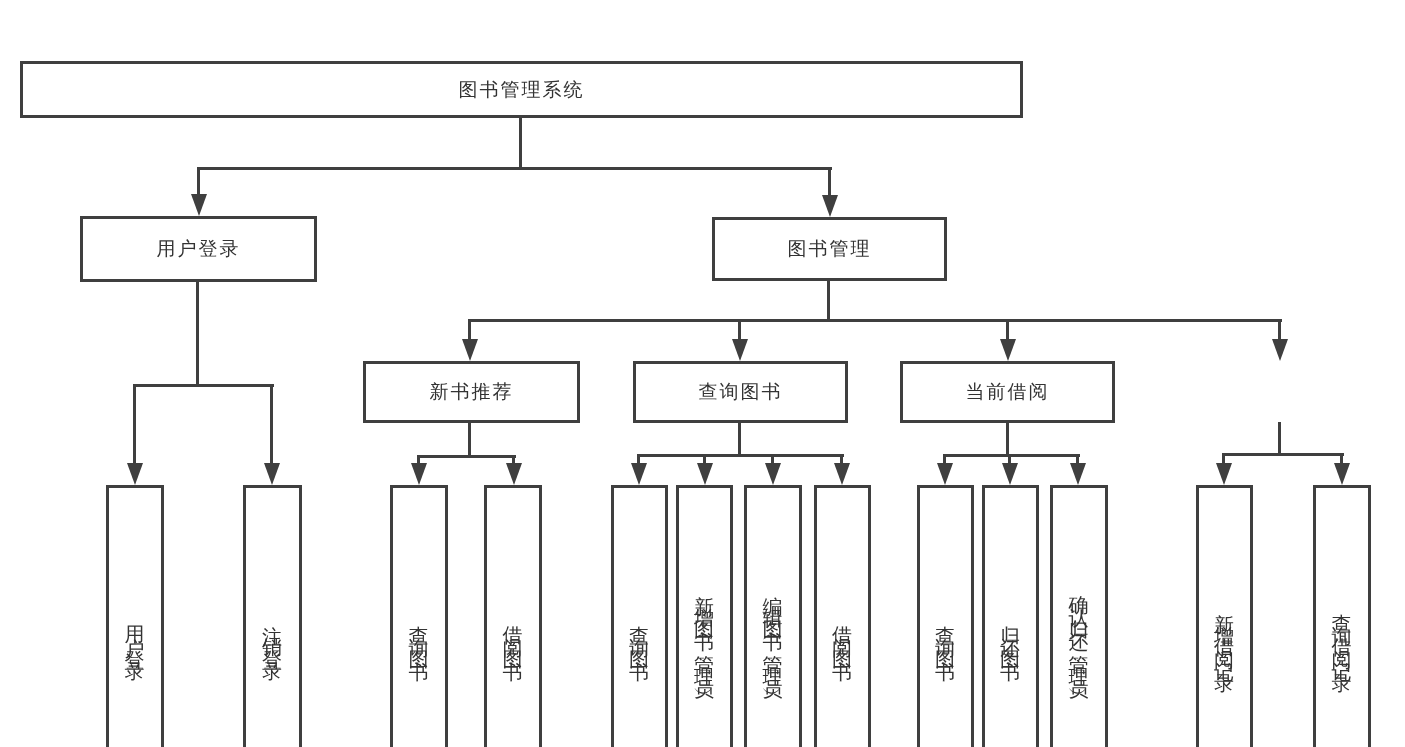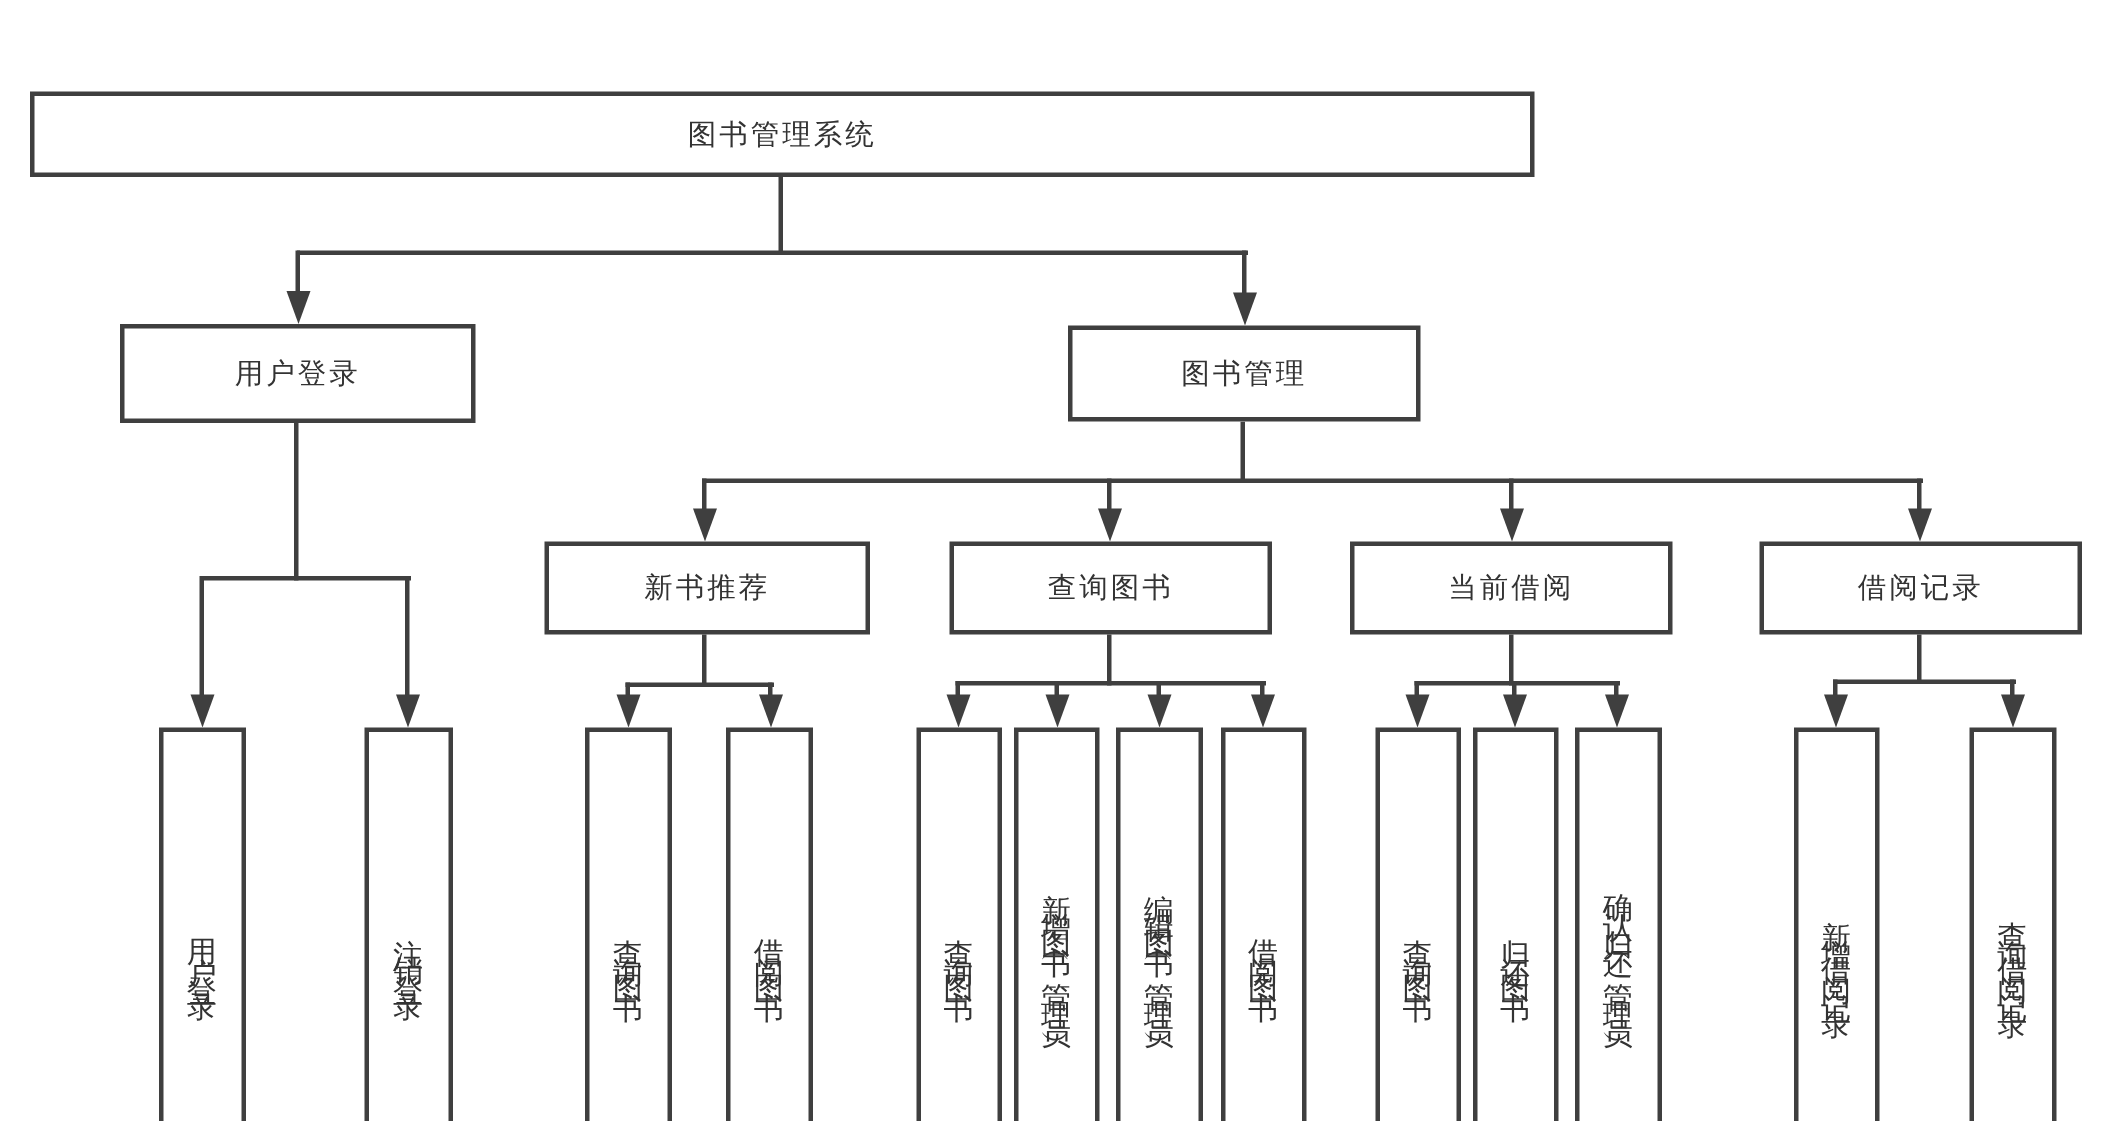--- a/index.html
+++ b/index.html
@@ -160,23 +160,20 @@
 
   <div class="box h" id="n-l3-1">
     <span>新书推荐</span>
   </div>
   <div class="box h" id="n-l3-2">
     <span>查询图书</span>
   </div>
   <div class="box h" id="n-l3-3">
     <span>当前借阅</span>
   </div>
-  <div class="box h" id="n-l3-4">
-    <span>借阅记录</span>
-  </div>
 
   <div class="box v leaf" id="lf-0">
     <span>用户登录</span>
   </div>
   <div class="box v leaf" id="lf-1">
     <span>注销登录</span>
   </div>
   <div class="box v leaf" id="lf-2">
     <span>查询图书</span>
   </div>

